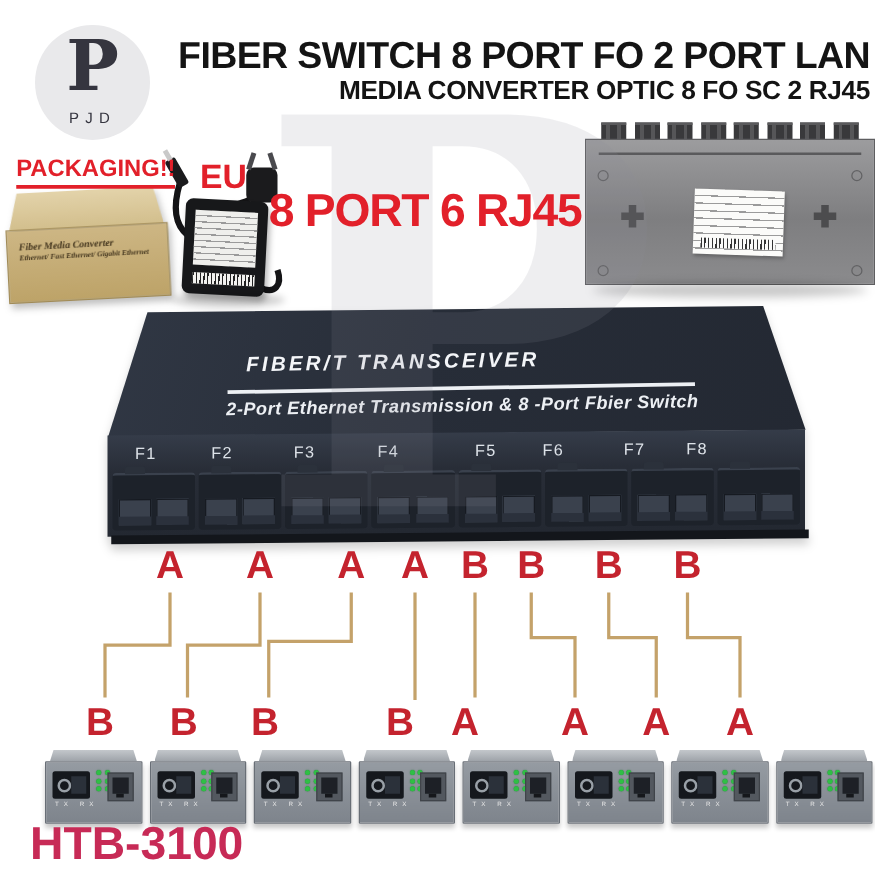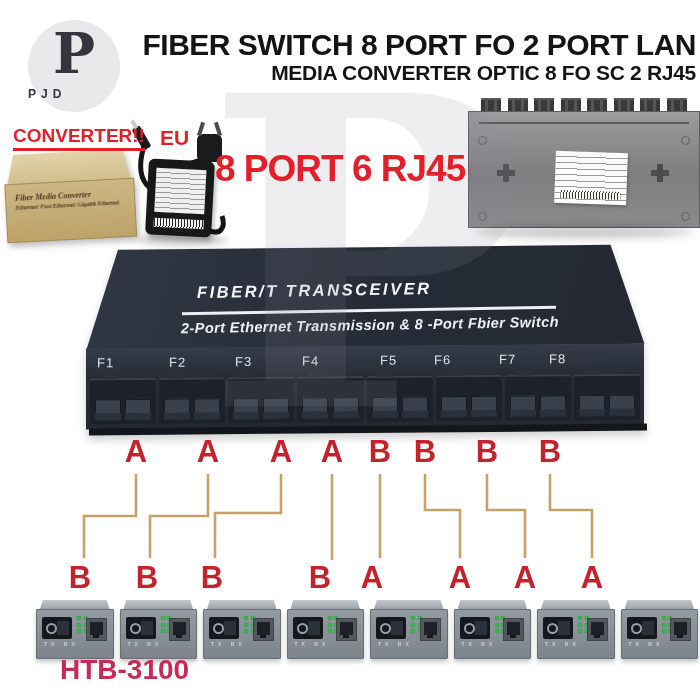--- a/index.html
+++ b/index.html
@@ -9,43 +9,43 @@
   
   .watermark{position:absolute;left:205px;top:40px;width:360px;height:600px;z-index:3;
              pointer-events:none;opacity:.14;color:#8d8d99;}
   .watermark .wm-p{font-family:"DejaVu Serif",serif;font-weight:bold;font-size:430px;line-height:1;}
 
   
   .logo{position:absolute;left:28px;top:20px;width:92px;height:92px;border-radius:50%;
         background:#e9e9eb;z-index:4;}
   .logo-p{position:absolute;top:0px;width:100%;text-align:center;
           font-family:"DejaVu Serif",serif;font-weight:bold;font-size:56px;color:#35353f;}
-  .logo-brand{position:absolute;bottom:11px;width:100%;text-align:left;
-              font-size:12px;font-weight:bold;letter-spacing:5px;color:#35353f;}
+  .logo-brand{position:absolute;bottom:11px;width:100%;text-align:center;
+              font-size:12px;font-weight:normal;letter-spacing:5px;color:#35353f;}
   .titles{position:absolute;left:128px;right:4px;top:30px;text-align:right;z-index:4;color:#141414;}
   .title{font-size:30px;font-weight:bold;letter-spacing:-.5px;line-height:1.02;}
   .subtitle{font-size:21px;font-weight:bold;letter-spacing:-.3px;}
 
   
   .packaging-label{position:absolute;left:13px;top:125px;font-size:19px;font-weight:bold;
                    color:var(--accent-red);border-bottom:3px solid var(--accent-red);
                    padding-bottom:1px;z-index:4;}
   .box{position:absolute;left:5px;top:152px;width:130px;height:88px;transform:rotate(-3deg);z-index:2;
        filter:drop-shadow(2px 4px 3px rgba(0,0,0,.25));}
   .box-lid{position:absolute;left:3px;top:0;right:3px;height:30px;
            background:linear-gradient(#e3d3aa,#d2be8c);clip-path:polygon(6% 0,94% 0,100% 100%,0 100%);}
   .box-front{position:absolute;left:0;top:29px;right:0;bottom:0;
              background:linear-gradient(#cdb684,#bda368);border:1px solid #a08a56;}
   .box-front .bt1{margin:9px 0 2px 9px;font-family:"Liberation Serif",serif;font-style:italic;
                   font-weight:bold;font-size:8px;color:#43351e;}
   .box-front .bt2{margin-left:9px;font-family:"Liberation Serif",serif;font-style:italic;
                   font-weight:bold;font-size:6px;color:#43351e;}
 
   
-  .eu-label{position:absolute;left:160px;top:126px;font-size:21px;font-weight:bold;
+  .eu-label{position:absolute;left:160px;top:126px;font-size:27px;font-weight:bold;
             color:var(--accent-red);z-index:5;}
   .adapter{position:absolute;left:130px;top:110px;width:104px;height:132px;z-index:2;}
   .psu-body{position:absolute;left:17px;top:50px;width:66px;height:76px;background:#17181a;
             border-radius:6px;transform:rotate(3deg);box-shadow:2px 4px 5px rgba(0,0,0,.3);}
   .psu-label{position:absolute;left:8px;top:9px;right:8px;height:44px;background:#efefec;
              background-image:repeating-linear-gradient(180deg,transparent 0 4px,#9a9a9a 4px 5px);}
   .psu-barcode{position:absolute;left:8px;bottom:8px;right:8px;height:9px;background:#f2f2ef;
                background-image:repeating-linear-gradient(90deg,#222 0 1px,transparent 1px 3px);}
   .dc-plug{position:absolute;left:7px;top:16px;width:9px;height:24px;background:#1b1b1d;
            border-radius:2px;transform:rotate(-30deg);}
@@ -129,42 +129,42 @@
   .sc-port::after{content:"";position:absolute;right:3px;top:4px;width:12px;height:14px;background:#2b313a;}
   .txrx{position:absolute;left:7px;top:31px;font-size:5px;letter-spacing:4px;color:#e6e6e6;}
   .leds{position:absolute;left:40px;top:6px;display:grid;grid-template-columns:4px 4px;gap:2.5px;}
   .led{width:4px;height:4px;border-radius:50%;background:#2fbf45;box-shadow:0 0 1px #117a2a;}
   .led-ticks{position:absolute;left:52px;top:8px;width:7px;height:20px;
              background:repeating-linear-gradient(180deg,#3c4046 0 1.5px,transparent 1.5px 6px);}
   .rj45{position:absolute;right:6px;top:8px;width:19px;height:21px;background:#53585f;border:1px solid #40444a;}
   .rj45::before{content:"";position:absolute;left:3px;top:3px;right:3px;bottom:5px;background:#1d2026;}
   .rj45::after{content:"";position:absolute;left:6px;bottom:2px;width:6px;height:3px;background:#15171b;}
 
-  .model-label{position:absolute;left:24px;top:654px;font-size:28px;font-weight:bold;
-               color:var(--model-pink);z-index:4;margin-left:36px;}
+  .model-label{position:absolute;left:24px;top:654px;font-size:37px;font-weight:bold;
+               color:var(--model-pink);z-index:4;}
 </style>
 </head>
 <body>
 
 <div class="stage">
 
   <div class="watermark">
     <div class="wm-p">P</div>
   </div>
 
   <div class="logo">
     <div class="logo-p">P</div>
     <div class="logo-brand">PJD</div>
   </div>
   <div class="titles">
     <div class="title">FIBER SWITCH 8 PORT FO 2 PORT LAN</div>
     <div class="subtitle">MEDIA CONVERTER OPTIC 8 FO SC 2 RJ45</div>
   </div>
 
-  <div class="packaging-label">CONVERTER!!</div>
+  <div class="packaging-label">PACKAGING!!</div>
   <div class="box">
     <div class="box-lid"></div>
     <div class="box-front">
       <div class="bt1">Fiber Media Converter</div>
       <div class="bt2">Ethernet/ Fast Ethernet/ Gigabit Ethernet</div>
     </div>
   </div>
 
   <div class="eu-label">EU</div>
   <div class="adapter">
@@ -207,21 +207,21 @@
     <div class="rear-shadow"></div>
   </div>
 
   <div class="device">
     <div class="dev-top">
       <div class="dev-name">FIBER/T TRANSCEIVER</div>
       <div class="dev-rule"></div>
       <div class="dev-tagline">2-Port Ethernet Transmission &amp; 8 -Port Fbier Switch</div>
     </div>
     <div class="dev-front">
-      <span class="fl" style="left:11px">F1</span>
+      <span class="fl" style="left:22px">F1</span>
       <span class="fl" style="left:83px">F2</span>
       <span class="fl" style="left:149px">F3</span>
       <span class="fl" style="left:216px">F4</span>
       <span class="fl" style="left:294px">F5</span>
       <span class="fl" style="left:348px">F6</span>
       <span class="fl" style="left:413px">F7</span>
       <span class="fl" style="left:463px">F8</span>
       <div class="ports">
         <div class="port">
             <div class="slot s1"></div>

